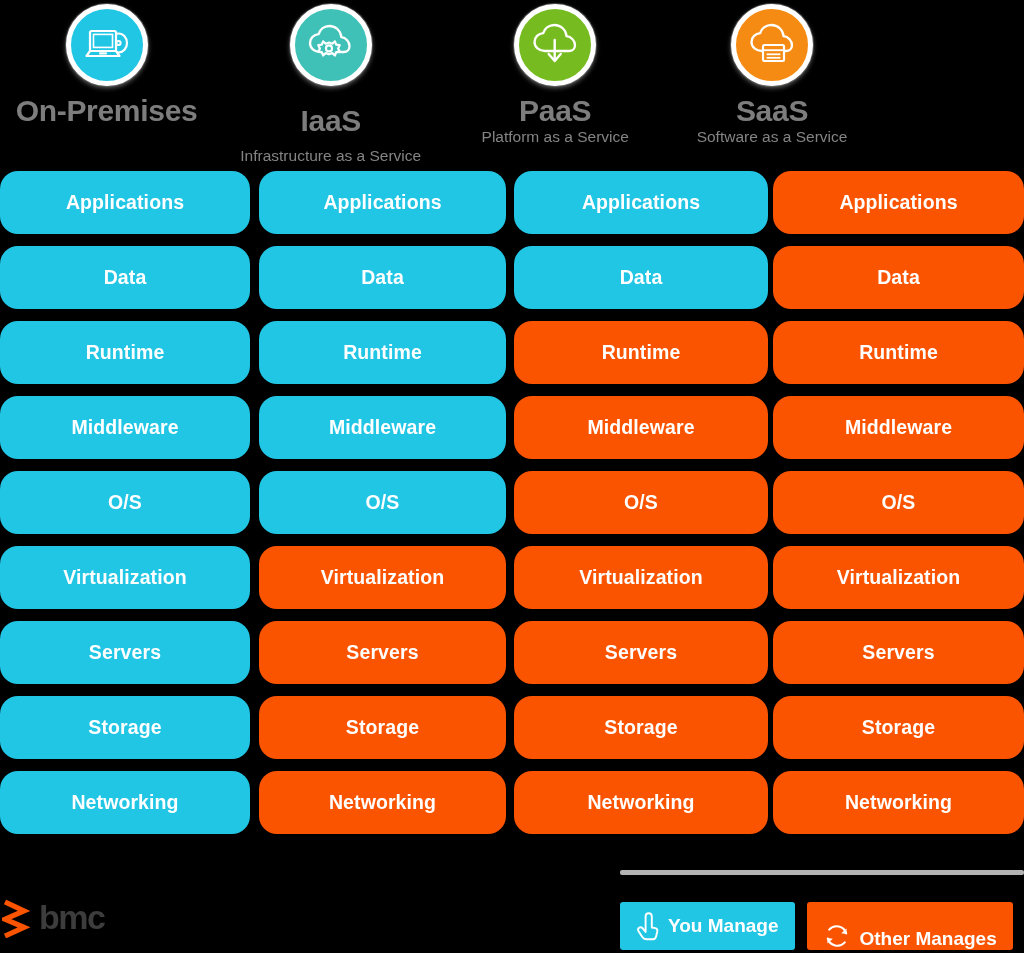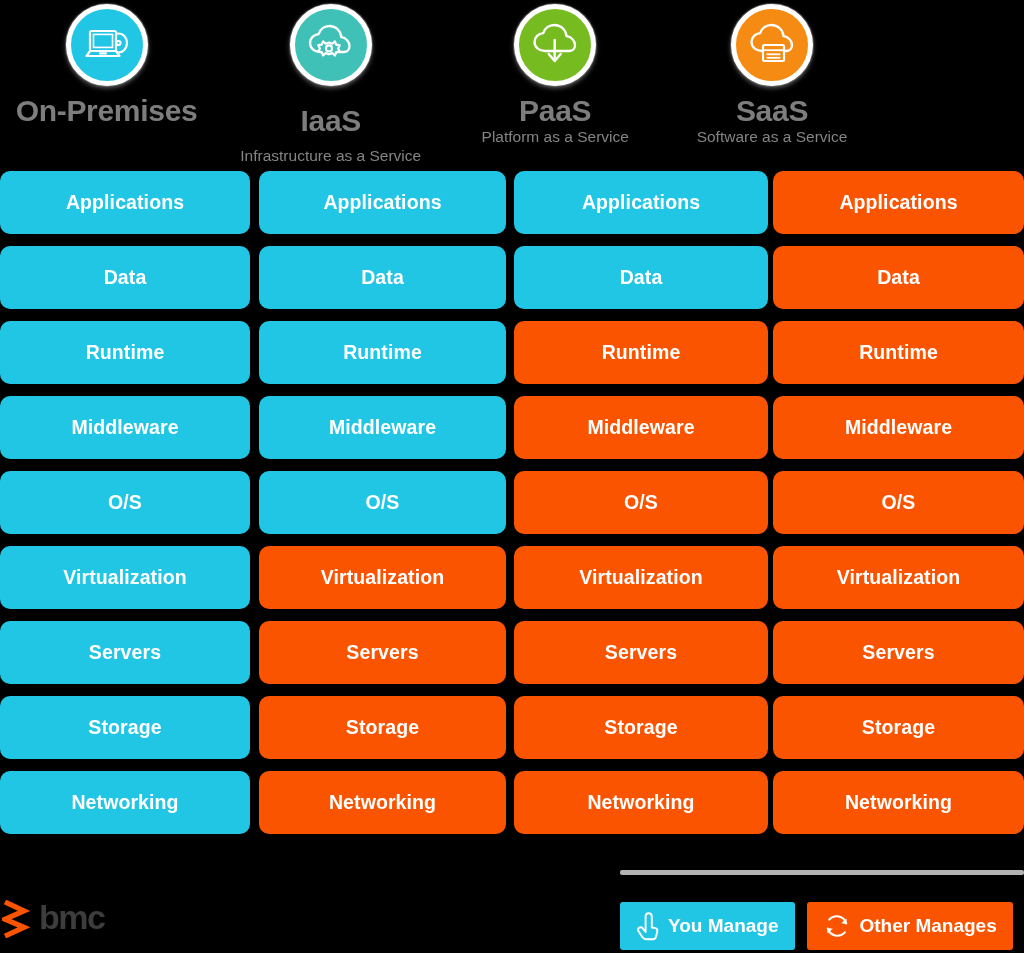--- a/index.html
+++ b/index.html
@@ -76,21 +76,21 @@
     width: 1024px;
   }
 
   .stack-row {
     display: flex;
     height: 63px;
     margin-bottom: 12px;
   }
 
   .cell {
-    border-radius: 10px;
+    border-radius: 18px;
     display: flex;
     align-items: center;
     justify-content: center;
     color: #ffffff;
     font-size: 19.5px;
     font-weight: 600;
     letter-spacing: 0.1px;
     white-space: nowrap;
   }
 
@@ -297,21 +297,21 @@
           <path d="M9.6 15.2 V5.6 C9.6 3.6 11 2.2 12.7 2.2 C14.4 2.2 15.8 3.6 15.8 5.6 V16.5
                    L19.2 17.1 C20.9 17.5 21.6 18.9 21.3 20.6 L20.1 25.4
                    C19.6 27.3 18.2 28.3 16.3 28.3 H10.2
                    C8.4 28.3 7.2 27.5 6.3 26.1 L2.4 20.0
                    C1.6 18.7 2.0 17.3 3.3 16.6 C4.4 16.0 5.7 16.2 6.5 17.2 L9.6 21.0 Z" fill="none" stroke="#fff" stroke-width="1.9" stroke-linejoin="round" stroke-linecap="round"></path>
         </svg>
       </span>
       <span>You Manage</span>
     </div>
 
-    <div class="legend-chip" style="background:#fa5400;">
+    <div class="legend-chip" style="background:#fa5400;align-items:flex-end;">
       <span>
         <svg width="28" height="28" viewBox="0 0 28 28">
           <path d="M23.2 11.4 A10 10 0 0 0 6.2 7.6" fill="none" stroke="#fff" stroke-width="2.1" stroke-linecap="round"></path>
           <path d="M4.8 16.6 A10 10 0 0 0 21.8 20.4" fill="none" stroke="#fff" stroke-width="2.1" stroke-linecap="round"></path>
           <path d="M23.6 6.6 L23.4 11.9 L18.2 11.2 Z" fill="#fff"></path>
           <path d="M4.4 21.4 L4.6 16.1 L9.8 16.8 Z" fill="#fff"></path>
         </svg>
       </span>
       <span>Other Manages</span>
     </div>

